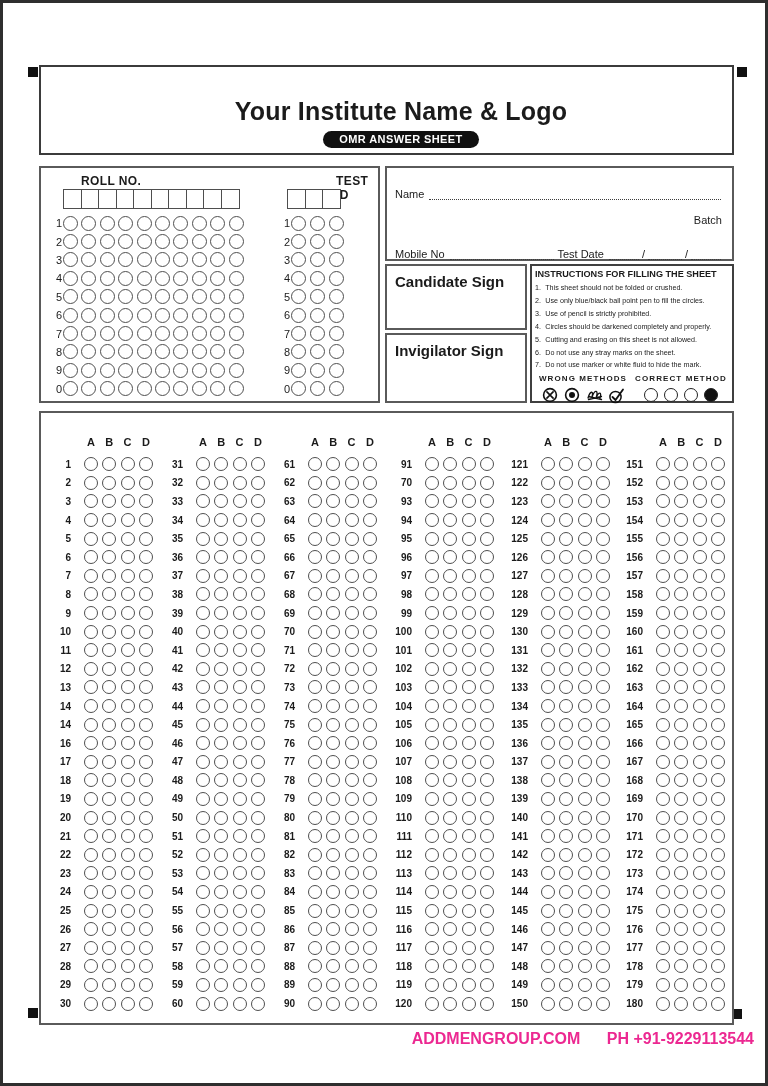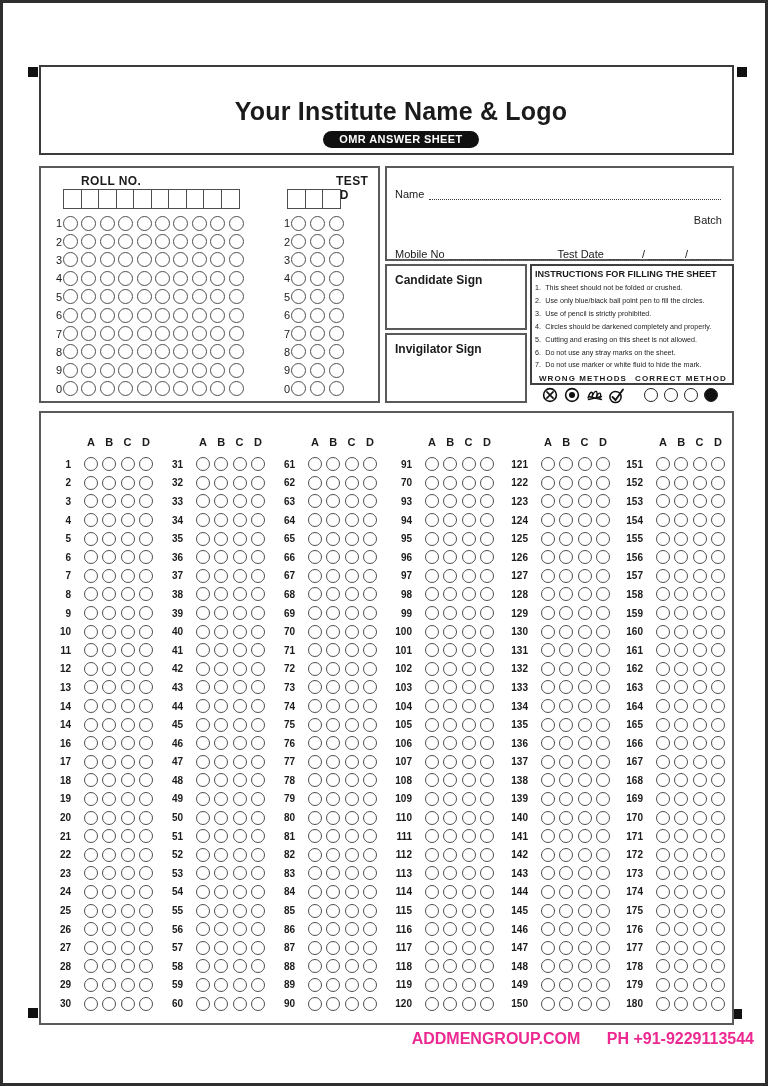--- a/index.html
+++ b/index.html
@@ -23,21 +23,21 @@
   .sheet-badge { display:inline-block; margin-top:5px; background:#101010; color:#fff;
     font-size:11px; font-weight:700; letter-spacing:0.4px; line-height:17px;
     padding:0 16px; border-radius:9px; }
 
   
   .sec { position:absolute; border:2px solid #5a5a5a; background:#fff; }
   .roll-box       { left:36px;  top:163px; width:341px; height:237px; }
   .info-box       { left:382px; top:163px; width:349px; height:95px;  }
   .candidate-box  { left:382px; top:261px; width:142px; height:66px;  }
   .invigilator-box{ left:382px; top:330px; width:142px; height:70px;  }
-  .instructions-box{ left:527px; top:261px; width:204px; height:121px; border-color:#3f3f3f; }
+  .instructions-box{ left:527px; top:261px; width:204px; height:139px; border-color:#3f3f3f; }
   .answers-box    { left:36px;  top:408px; width:695px; height:614px; }
 
   
   .blk-label { position:absolute; font-size:12px; font-weight:700; letter-spacing:0.4px; }
   .roll-label { left:22px; top:6px;padding-left:18px; }
   .testid-label { left:247px; top:6px;margin-left:48px; }
   .writein { position:absolute; top:21px; display:flex; }
   .roll-writein { left:22px; }
   .testid-writein { left:246px; }
   .wbox { width:19px; height:20px; border:1.5px solid #4e4e4e; background:#fff; margin-left:-1.5px; }
@@ -52,21 +52,21 @@
   .testid-rows .bubble { margin-right:4px; }
 
   
   .info-row { position:absolute; left:8px; right:8px; display:flex; align-items:flex-end; height:16px; }
   .info-row.r1 { top:16px; } .info-row.r2 { top:46px;flex-direction:column; } .info-row.r3 { top:76px; }
   .info-label { font-size:11px; padding-right:2px; }
   .leader { flex:1; border-bottom:1.6px dotted #3c3c3c; height:13px; margin:0 3px; }
   .leader.short { flex:0 0 34px; } .leader.date { flex:0 0 30px; }
   .slash { font-size:11px; }
 
-  .sign-label { display:block; padding:7px 0 0 8px; font-size:12px; font-weight:700; }
+  .sign-label { display:block; padding:7px 0 0 8px; font-size:15px; font-weight:700; }
 
   
   .ins-title { white-space:nowrap; font-size:9.3px; font-weight:700; padding:3px 0 0 3px;
     transform:scaleX(0.98); transform-origin:0 50%; }
   .ins-list { margin-top:3px; padding-left:3px; }
   .ins-item { white-space:nowrap; font-size:7.7px; line-height:12.9px; display:flex;
     transform:scaleX(0.93); transform-origin:0 50%; }
   .ins-num { width:11px; flex:none; }
   .methods { display:flex; margin-top:2px; padding:0 2px; }
   .methods-col { flex:1; text-align:center; }

